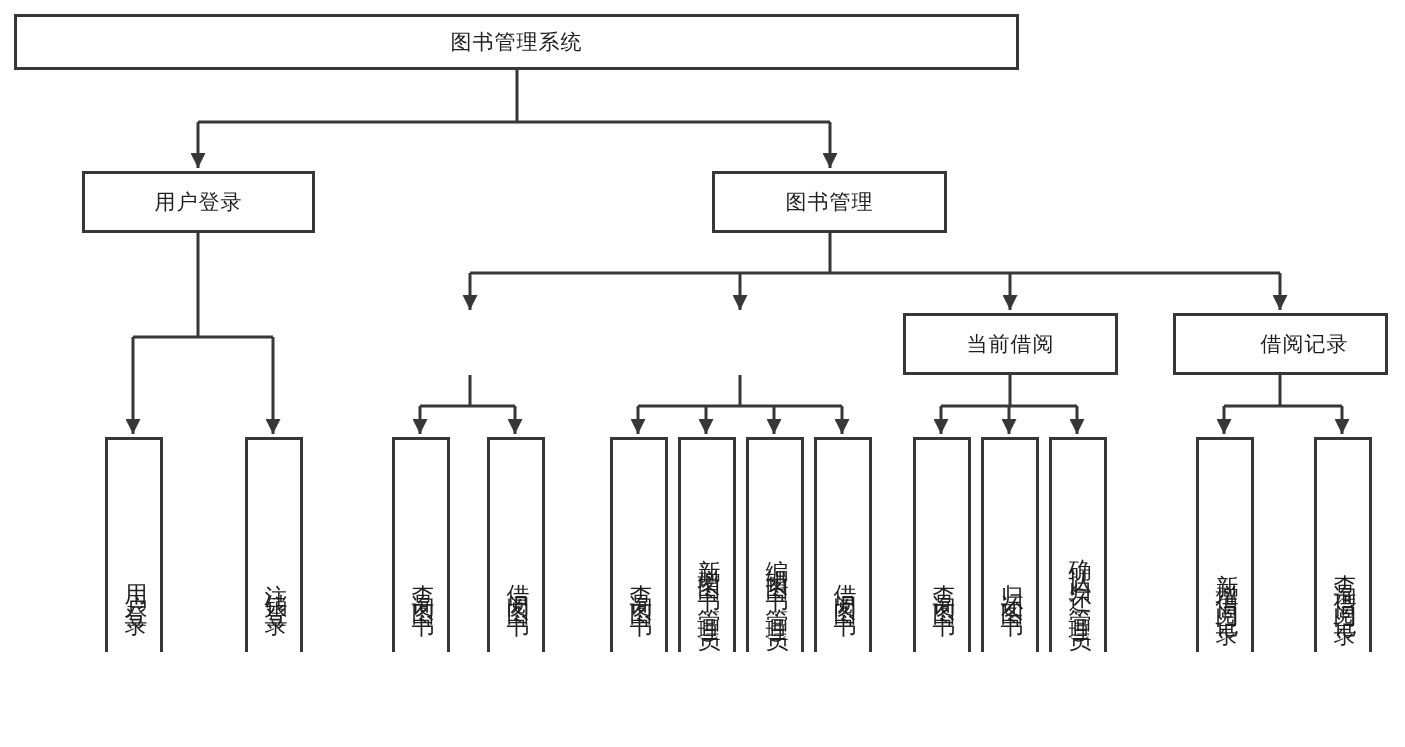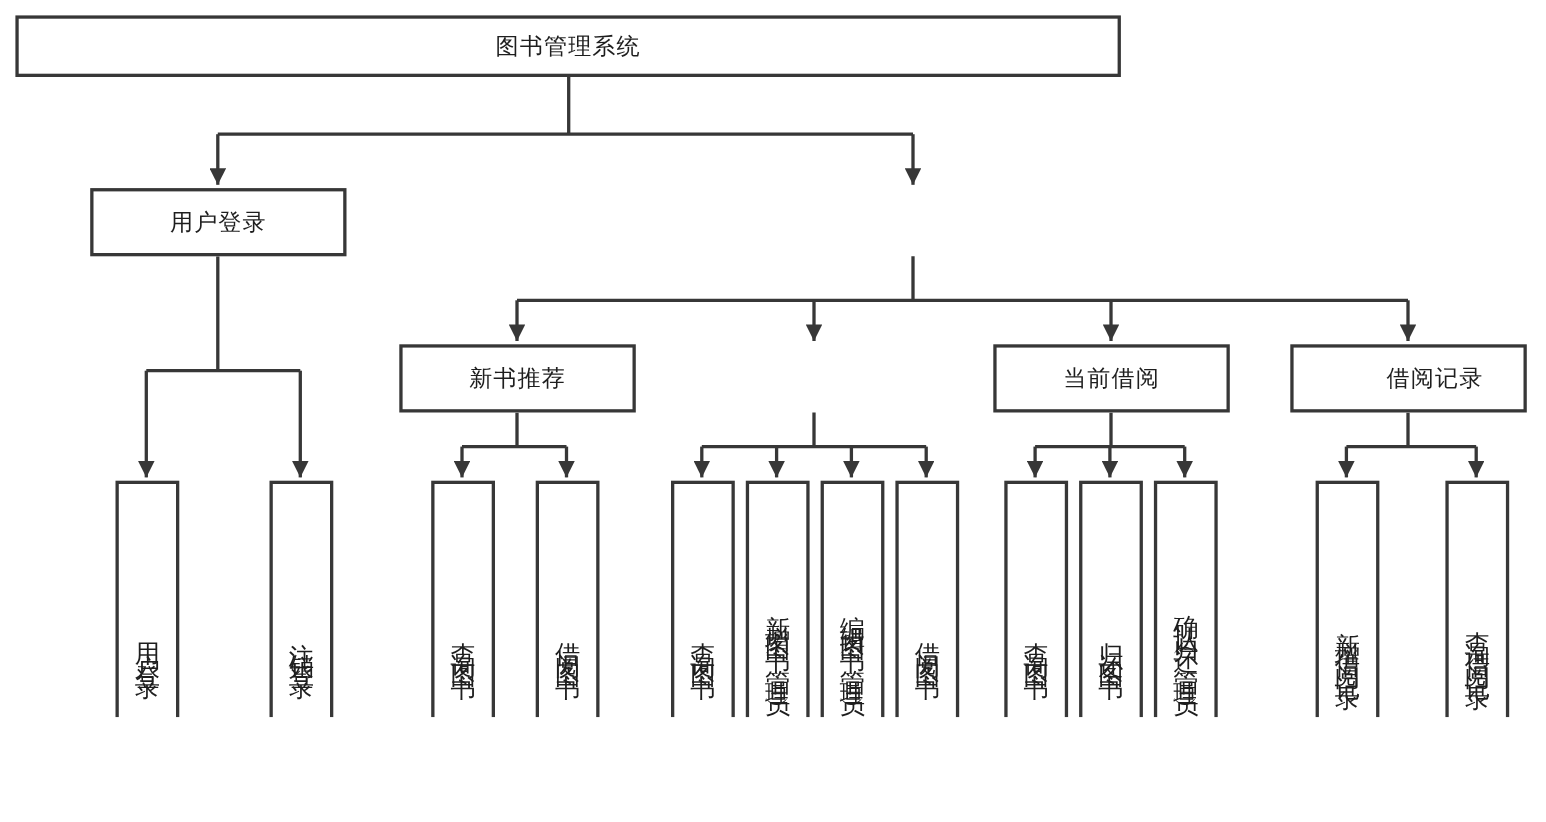--- a/index.html
+++ b/index.html
@@ -1,18 +1,18 @@
 <!DOCTYPE html>
 <html><head>
 <meta charset="utf-8">
 <style>
   html,body{margin:0;padding:0;background:#ffffff;}
   .canvas{
     position:relative;width:1405px;height:652px;background:#ffffff;overflow:hidden;
-    font-family:Liberation Serif, serif;color:#1e1e1e;
+    font-family:Liberation Mono, monospace;color:#1e1e1e;
   }
   .connectors{position:absolute;left:0;top:0;width:1405px;height:747px;}
   .box{
     position:absolute;background:#ffffff;border:3px solid #373737;box-sizing:border-box;
     display:flex;align-items:center;justify-content:center;text-align:center;
   }
   .h-box{font-size:21px;letter-spacing:1px;}
   .v-box{writing-mode:vertical-rl;font-size:23px;letter-spacing:10px;line-height:1;}
 
   
@@ -77,22 +77,22 @@
       <line x1="1009" y1="406" x2="1009" y2="434" marker-end="url(#arrow)"></line>
       <line x1="1077" y1="406" x2="1077" y2="434" marker-end="url(#arrow)"></line>
       <line x1="1224" y1="406" x2="1224" y2="434" marker-end="url(#arrow)"></line>
       <line x1="1342" y1="406" x2="1342" y2="434" marker-end="url(#arrow)"></line>
     </g>
   </svg>
 
   <div class="box h-box n-root">图书管理系统</div>
 
   <div class="box h-box n-l2-0">用户登录</div>
+  <div class="box h-box n-l2-1">图书管理</div>
 
-  <div class="box h-box n-l3-0">新书推荐</div>
   <div class="box h-box n-l3-2">当前借阅</div>
   <div class="box h-box n-l3-3">借阅记录</div>
 
   <div class="box v-box leaf n-lf-0">用户登录</div>
   <div class="box v-box leaf n-lf-1">注销登录</div>
 
   <div class="box v-box leaf n-lf-2">查询图书</div>
   <div class="box v-box leaf n-lf-3">借阅图书</div>
 
   <div class="box v-box leaf n-lf-4">查询图书</div>

